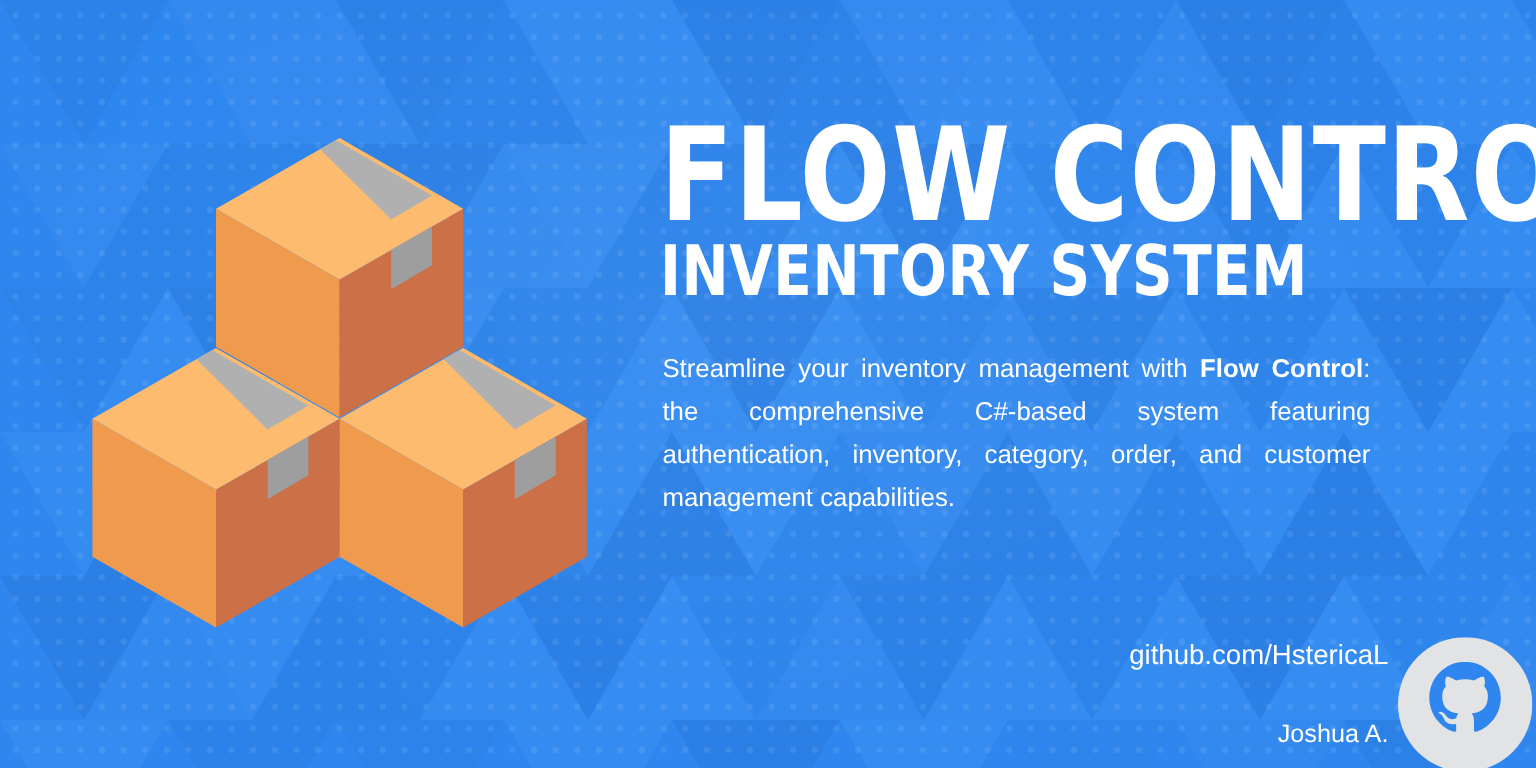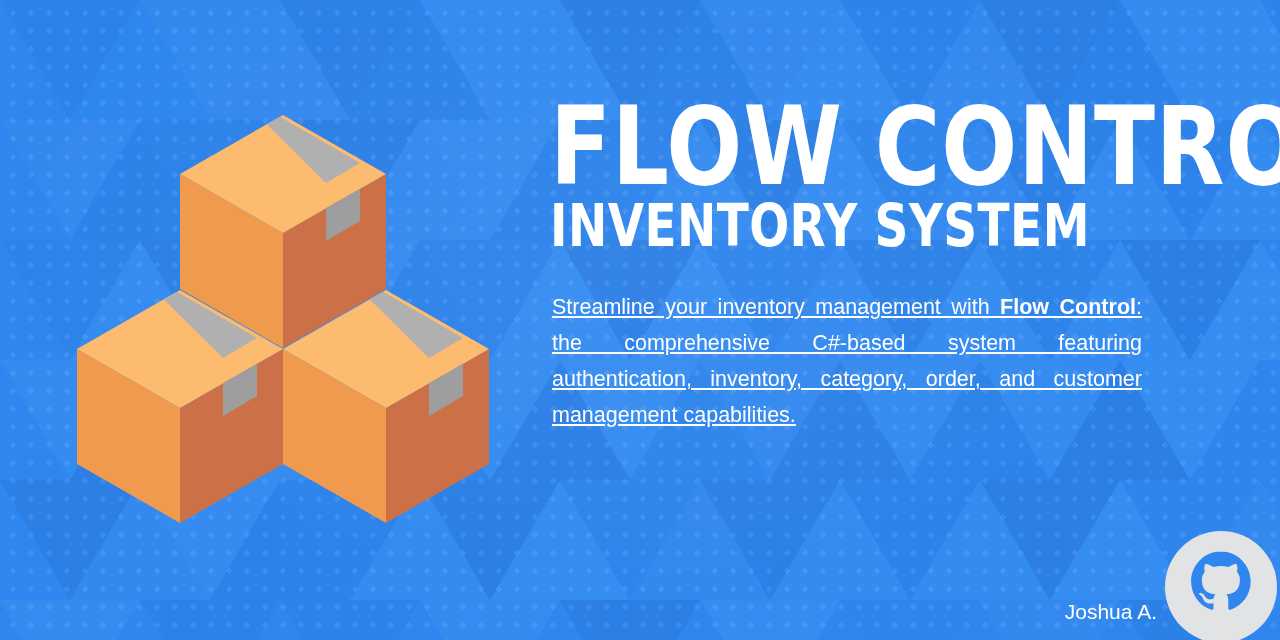--- a/index.html
+++ b/index.html
@@ -93,21 +93,20 @@
   }
 
   .description {
     margin: 38px 0 0 2px;
     width: 590px;
     font-size: 21.5px;
     line-height: 36px;
     color: #ffffff;
     text-align: justify;
     font-weight: 400;
-    text-decoration: underline;
   }
   .description .strong { font-weight: 700; }
 
   
   .footer {
     position: absolute;
     right: 123px;
     bottom: 14px;
     text-align: right;
     color: #ffffff;
@@ -327,20 +326,21 @@
 
   <div class="content">
     <h1 class="title">FLOW CONTROL</h1>
     <h2 class="subtitle">INVENTORY SYSTEM</h2>
     <p class="description">
       <span>Streamline your inventory management with </span><span class="strong">Flow Control</span><span>: the comprehensive C#-based system featuring authentication, inventory, category, order, and customer management capabilities.</span>
     </p>
   </div>
 
   <div class="footer">
+    <span class="footer-url">github.com/HstericaL</span>
     <span class="footer-author">Joshua A.</span>
   </div>
 
   <div class="gh-logo">
     <svg viewBox="0 0 112 112" xmlns="http://www.w3.org/2000/svg">
       <circle cx="56" cy="56" r="56" fill="#e2e3e4"></circle>
       <path fill="#2e86ee" d="M56 20.5c-16.5 0-29.9 13.4-29.9 29.9 0 13.2 8.6 24.4 20.4 28.4 1.5.3 2-.65 2-1.45 0-.7-.02-2.6-.04-5.1-8.3 1.8-10.06-4-10.06-4-1.36-3.45-3.32-4.37-3.32-4.37-2.71-1.85.2-1.82.2-1.82 3 .21 4.58 3.08 4.58 3.08 2.66 4.57 6.99 3.25 8.69 2.48.27-1.93 1.04-3.25 1.9-4-6.63-.75-13.6-3.31-13.6-14.75 0-3.26 1.16-5.92 3.07-8.01-.31-.75-1.33-3.79.29-7.89 0 0 2.5-.8 8.2 3.06a28.6 28.6 0 0 1 7.47-1c2.53.01 5.09.34 7.47 1 5.7-3.86 8.2-3.06 8.2-3.06 1.62 4.1.6 7.14.3 7.89 1.91 2.09 3.06 4.75 3.06 8.01 0 11.47-6.98 13.99-13.63 14.73 1.07.92 2.02 2.75 2.02 5.54 0 4-.03 7.22-.03 8.2 0 .8.53 1.76 2.05 1.46 11.79-4.02 20.36-15.21 20.36-28.4 0-16.5-13.4-29.9-29.9-29.9z"></path>
     </svg>
   </div>
 

